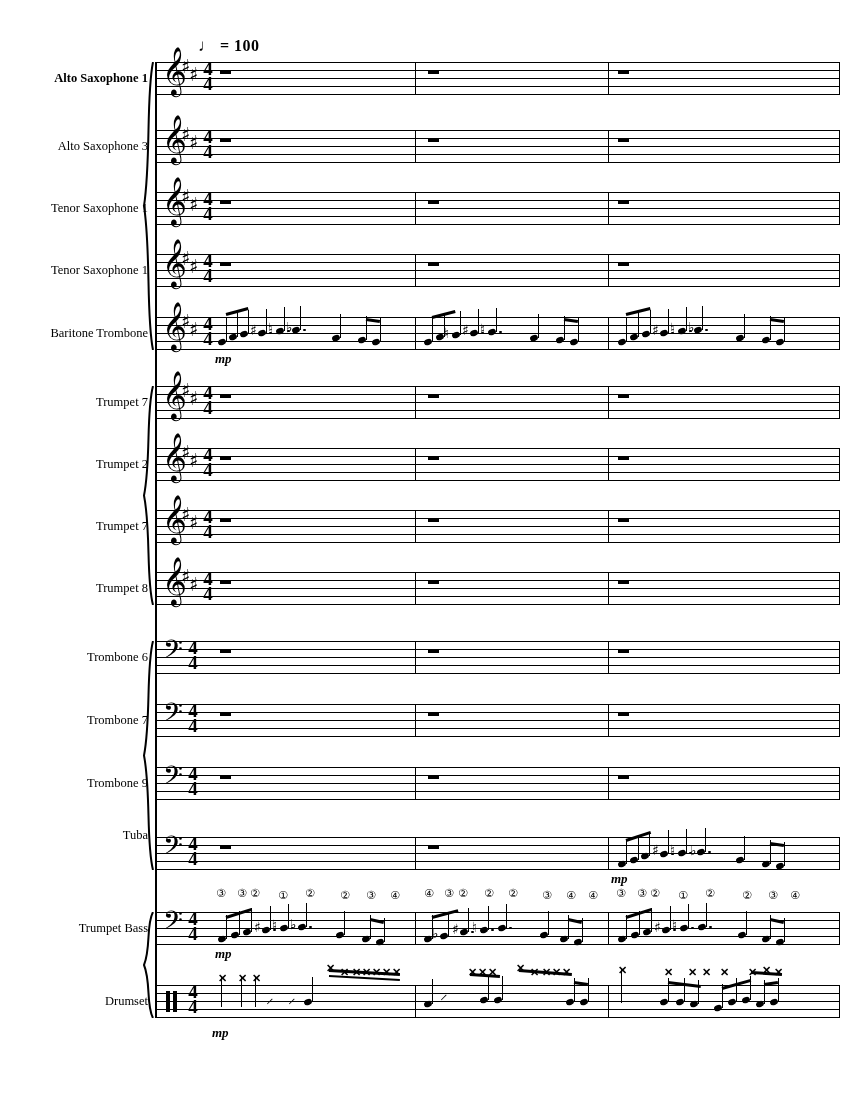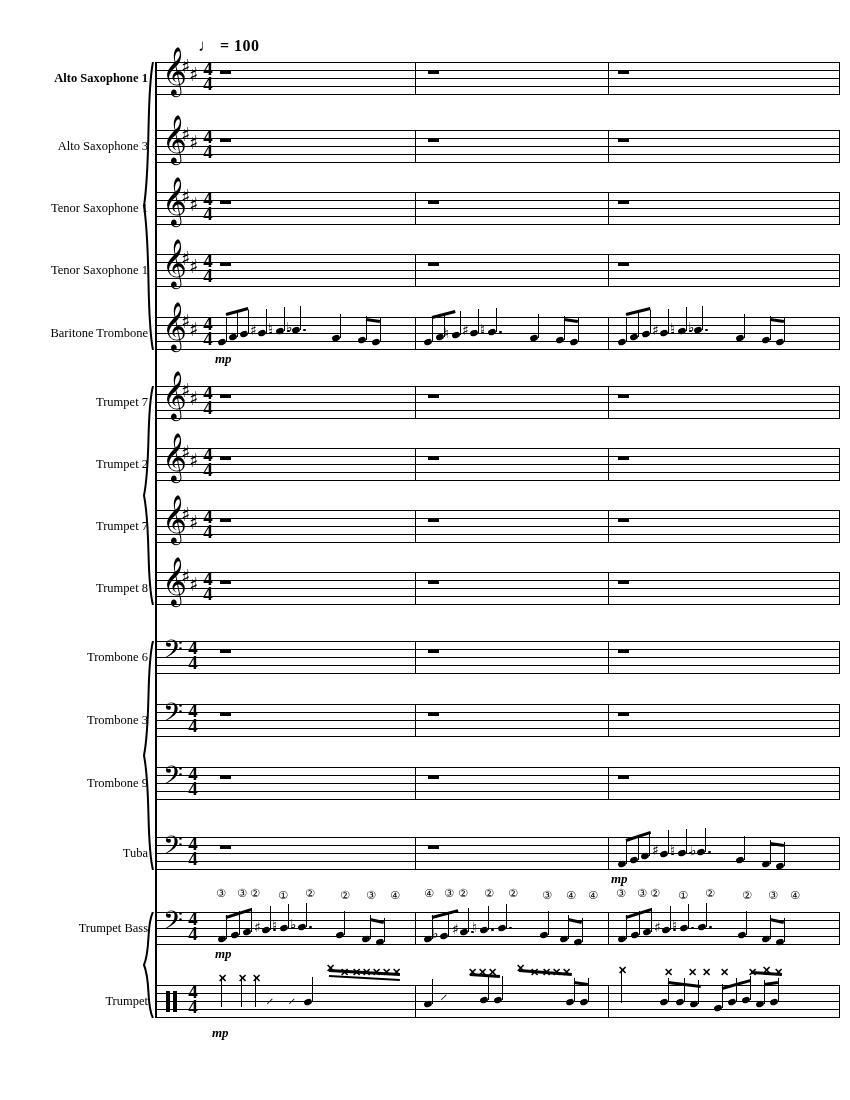--- a/index.html
+++ b/index.html
@@ -271,21 +271,21 @@
       <div class="barline" style="left:608px;top:641px;height:33px;"></div>
       <div class="barline" style="left:839px;top:641px;height:33px;"></div>
       <div class="stave" style="top:704px;">
         <div class="ln"></div>
         <div class="ln"></div>
         <div class="ln"></div>
         <div class="ln"></div>
         <div class="ln"></div>
       </div>
       <div class="instwrap" style="top:713px;">
-        <div class="inst">Trombone 3</div>
+        <div class="inst">Trombone 7</div>
       </div>
       <div class="clef bass" style="left:163px;top:700px;">𝄢</div>
       <div class="timesig" style="left:185px;top:703px;width:16px;">
         <div>4</div>
         <div>4</div>
       </div>
       <div class="barline" style="left:415px;top:704px;height:33px;"></div>
       <div class="barline" style="left:608px;top:704px;height:33px;"></div>
       <div class="barline" style="left:839px;top:704px;height:33px;"></div>
       <div class="stave" style="top:767px;">
@@ -306,21 +306,21 @@
       <div class="barline" style="left:415px;top:767px;height:33px;"></div>
       <div class="barline" style="left:608px;top:767px;height:33px;"></div>
       <div class="barline" style="left:839px;top:767px;height:33px;"></div>
       <div class="stave" style="top:837px;">
         <div class="ln"></div>
         <div class="ln"></div>
         <div class="ln"></div>
         <div class="ln"></div>
         <div class="ln"></div>
       </div>
-      <div class="instwrap" style="top:846px;text-decoration:underline;">
+      <div class="instwrap" style="top:828px;text-decoration:underline;">
         <div class="inst">Tuba</div>
       </div>
       <div class="clef bass" style="left:163px;top:833px;">𝄢</div>
       <div class="timesig" style="left:185px;top:836px;width:16px;">
         <div>4</div>
         <div>4</div>
       </div>
       <div class="barline" style="left:415px;top:837px;height:33px;"></div>
       <div class="barline" style="left:608px;top:837px;height:33px;"></div>
       <div class="barline" style="left:839px;top:837px;height:33px;"></div>
@@ -343,21 +343,21 @@
       <div class="barline" style="left:608px;top:912px;height:33px;"></div>
       <div class="barline" style="left:839px;top:912px;height:33px;"></div>
       <div class="stave" style="top:985px;">
         <div class="ln"></div>
         <div class="ln"></div>
         <div class="ln"></div>
         <div class="ln"></div>
         <div class="ln"></div>
       </div>
       <div class="instwrap" style="top:994px;">
-        <div class="inst">Trumpet</div>
+        <div class="inst">Drumset</div>
       </div>
       <div class="percclef" style="left:166px;top:991px;"></div>
       <div class="percclef2" style="left:173px;top:991px;"></div>
       <div class="timesig" style="left:185px;top:984px;width:16px;">
         <div>4</div>
         <div>4</div>
       </div>
       <div class="barline" style="left:415px;top:985px;height:33px;"></div>
       <div class="barline" style="left:608px;top:985px;height:33px;"></div>
       <div class="barline" style="left:839px;top:985px;height:33px;"></div>

